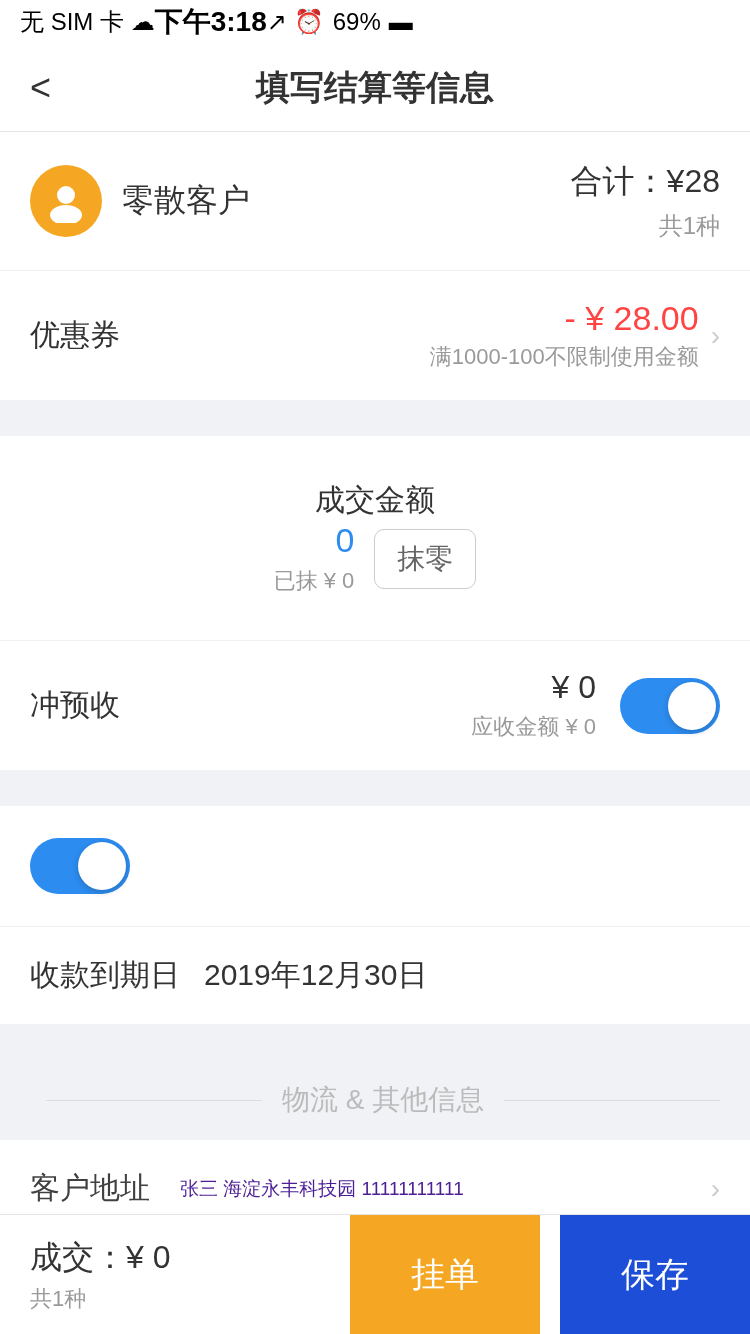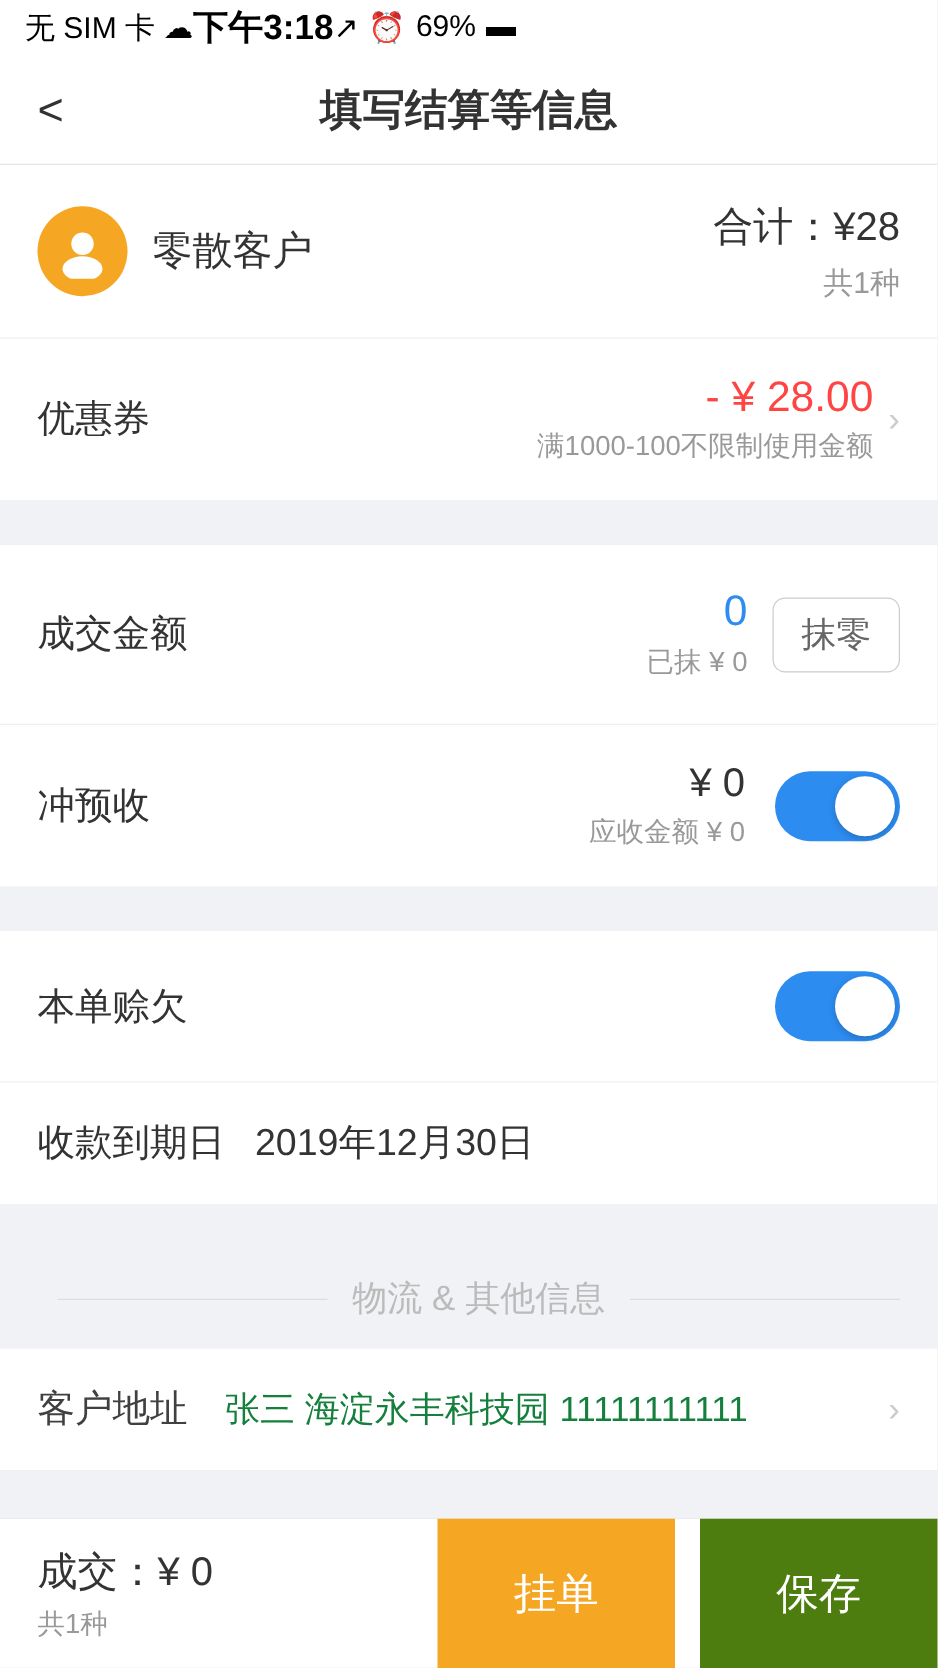--- a/index.html
+++ b/index.html
@@ -99,24 +99,25 @@
 
     
     .divider-section {
       background: #f0f2f5;
       height: 20px;
     }
 
     
     .deal-row {
       background: #fff;
-      padding: 34px 30px;
-      display: flex;
-      align-items: center;
-      justify-content: space-between;
+      padding: 44px 30px;
+      display: flex;
+      align-items: center;
+      justify-content: space-between;
+      flex-direction: column;
     }
     .deal-right { display: flex; align-items: center; gap: 20px; }
     .deal-amount-wrap { text-align: right; }
     .deal-amount { font-size: 34px; color: #2d8cf0; font-weight: 500; }
     .deal-sub { font-size: 22px; color: #999; margin-top: 6px; }
     .round-btn {
       border: 1.5px solid #ccc;
       border-radius: 10px;
       padding: 10px 22px;
       font-size: 28px;
@@ -208,21 +209,21 @@
 
     
     .address-row {
       background: #fff;
       padding: 28px 30px;
       display: flex;
       align-items: center;
       justify-content: space-between;
     }
     .address-label { font-size: 30px; color: #404040; flex-shrink: 0; }
-    .address-value { font-size: 28px; color: #15803d; margin-left: 30px; flex: 1; }
+    .address-value { font-size: 19px; color: #4c1d95; margin-left: 30px; flex: 1; }
 
     
     .bottom-spacer { background: #f0f2f5; flex: 1; min-height: 200px; }
 
     
     .footer {
       position: fixed;
       bottom: 0;
       left: 0;
       width: 750px;
@@ -245,21 +246,21 @@
       display: flex;
       align-items: center;
       justify-content: center;
       font-size: 34px;
       font-weight: 500;
       color: #fff;
       cursor: pointer;
       margin-left: 20px;
     }
     .btn-hold { background: #f5a623; }
-    .btn-save { background: #4d7c0f; }
+    .btn-save { background: #1d4ed8; }
   </style>
 </head>
 <body>
 
 <div class="status-bar">
   <div class="status-left">
     <span>无 SIM 卡  ☁</span>
   </div>
   <div class="status-center">下午3:18</div>
   <div class="status-right">
@@ -330,21 +331,20 @@
         <div class="toggle-knob"></div>
       </div>
     </div>
   </div>
 </div>
 
 <div class="divider-section"></div>
 
 <div class="section">
   <div class="debt-row">
-    <span class="row-label">本单赊欠</span>
     <div class="toggle">
       <div class="toggle-knob"></div>
     </div>
   </div>
   <div class="duedate-row">
     <span class="duedate-label">收款到期日</span>
     <span class="duedate-value">2019年12月30日</span>
   </div>
 </div>
 

